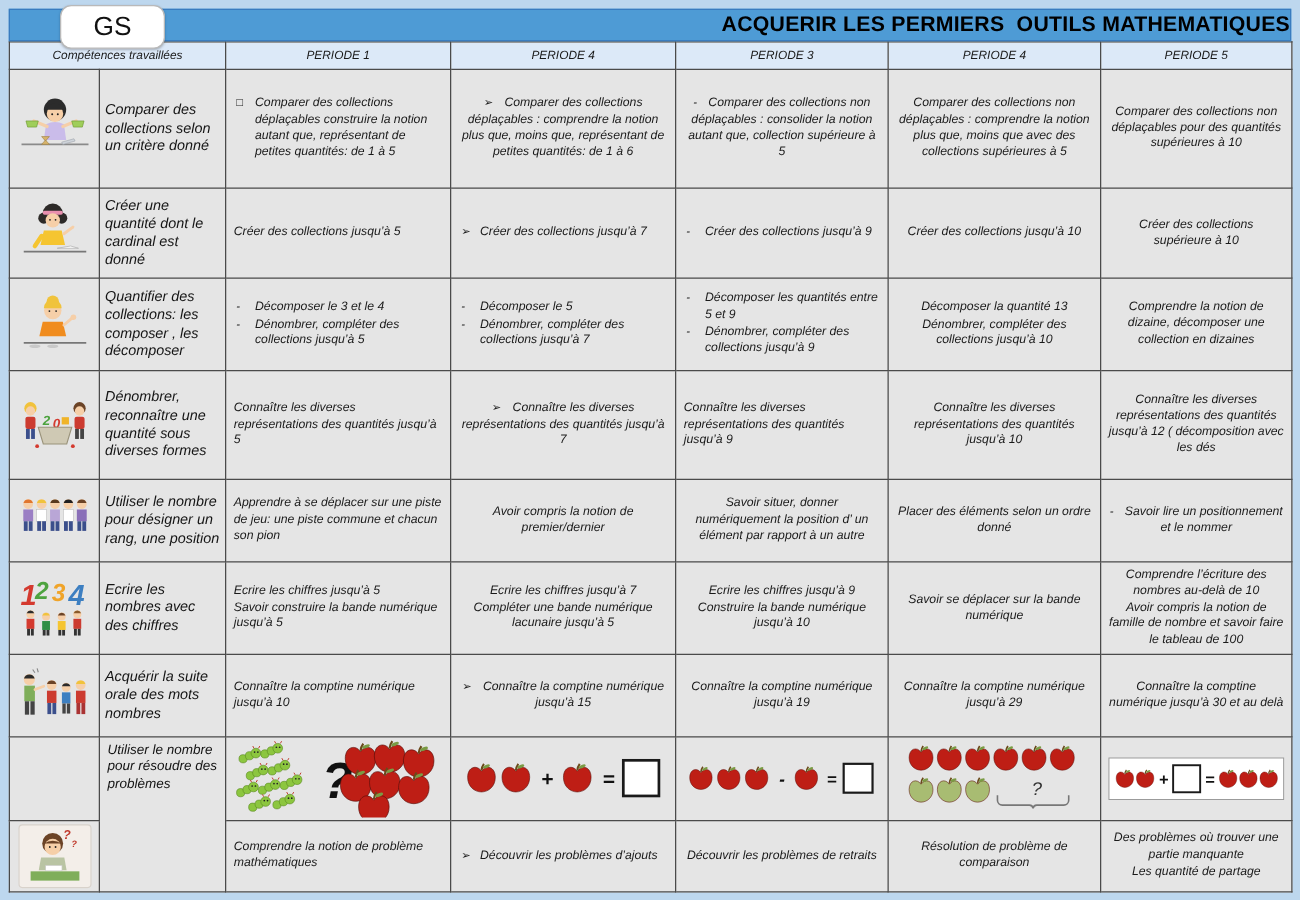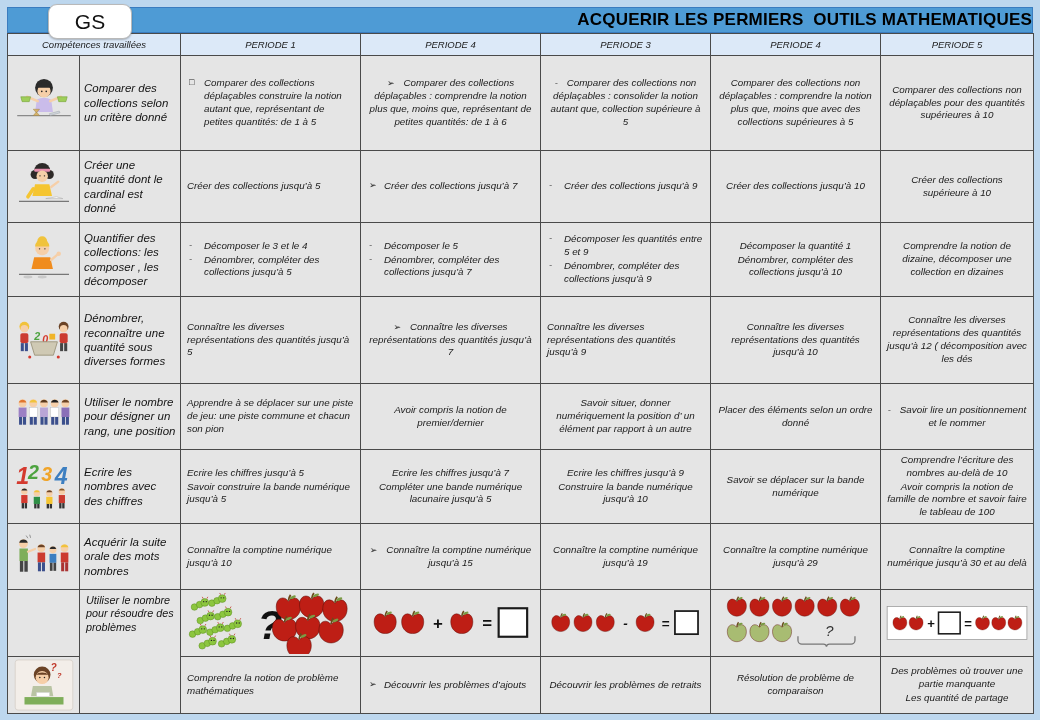--- a/index.html
+++ b/index.html
@@ -169,21 +169,21 @@
             <div class="item with-bullet">
               <span class="bullet">-</span>
               <span>Décomposer  les quantités entre 5 et 9</span>
             </div>
             <div class="item with-bullet">
               <span class="bullet">-</span>
               <span>Dénombrer, compléter des collections jusqu’à 9</span>
             </div>
           </td>
           <td class="cell center">
-            <div class="item"><span>Décomposer la quantité 1</span></div>
+            <div class="item"><span>Décomposer la quantité 13</span></div>
             <div class="item"><span>Dénombrer, compléter des collections jusqu’à 10</span></div>
           </td>
           <td class="cell center">
             <div class="item"><span>Comprendre la notion de dizaine, décomposer une collection en dizaines</span></div>
           </td>
         </tr>
         <tr style="height: 87px;">
           <td class="icon-cell"><span class="icon-wrap"><svg viewBox="0 0 64 56" width="58" height="50">
    <circle cx="10" cy="13" r="5.5" fill="#f1c23b"></circle>
                 <circle cx="10" cy="15.5" r="4.2" fill="#f6cfa8"></circle>

